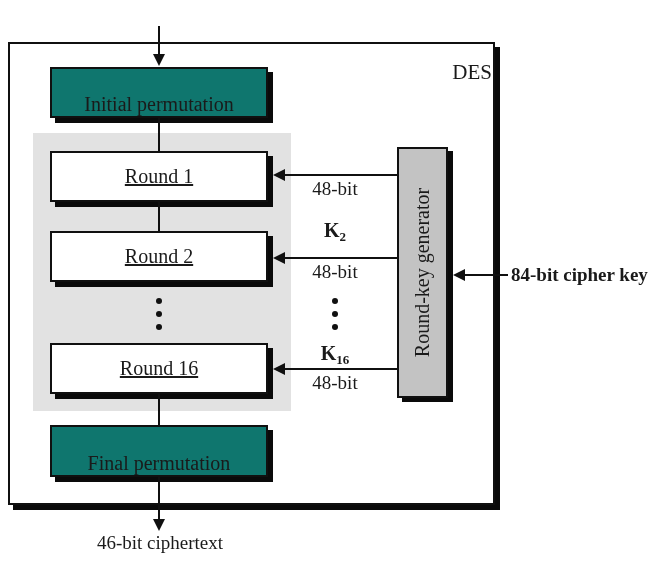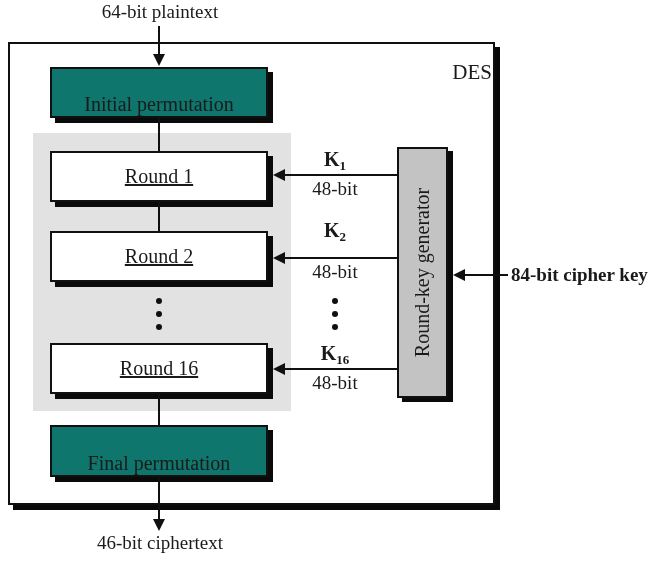--- a/index.html
+++ b/index.html
@@ -65,21 +65,20 @@
   .vdots{width:8px;}
   .vdots i{display:block;width:6px;height:6px;border-radius:50%;background:#101010;margin:0 auto 7px auto;}
 
   .cipherkey-lbl{left:511px;top:264px;width:160px;font-size:19px;font-weight:bold;line-height:21px;}
 </style>
 </head>
 <body>
 
 <div id="canvas">
 
-  <div class="abs lbl txt-center" style="left:60px;top:1px;width:200px;">64-bit plaintext</div>
   <div class="abs vline" style="left:158px;top:26px;height:29px;"></div>
   <div class="abs arrow-down" style="left:153px;top:54px;"></div>
 
   <div class="abs outer-box"></div>
   <div class="abs des-label">DES</div>
 
   <div class="abs rounds-region"></div>
 
   <div class="abs pbox perm ip">
     <span>Initial permutation</span>
@@ -110,21 +109,20 @@
     <span>Final permutation</span>
   </div>
 
   <div class="abs vline" style="left:158px;top:477px;height:43px;"></div>
   <div class="abs arrow-down" style="left:153px;top:519px;"></div>
   <div class="abs lbl txt-center" style="left:60px;top:532px;width:200px;">46-bit ciphertext</div>
 
   <div class="abs rkg-box"></div>
   <div class="abs rkg-text">Round-key generator</div>
 
-  <div class="abs keyrow-lbl" style="left:285px;top:148px;"><span class="ksym">K</span><span class="ksub">1</span></div>
   <div class="abs arrow-left" style="left:273px;top:169px;"></div>
   <div class="abs hline" style="left:283px;top:174px;width:114px;"></div>
   <div class="abs keyrow-lbl kbits" style="left:285px;top:178px;">48-bit</div>
 
   <div class="abs keyrow-lbl" style="left:285px;top:219px;"><span class="ksym">K</span><span class="ksub">2</span></div>
   <div class="abs arrow-left" style="left:273px;top:252px;"></div>
   <div class="abs hline" style="left:283px;top:257px;width:114px;"></div>
   <div class="abs keyrow-lbl kbits" style="left:285px;top:261px;">48-bit</div>
 
   <div class="abs vdots" style="left:331px;top:298px;">

